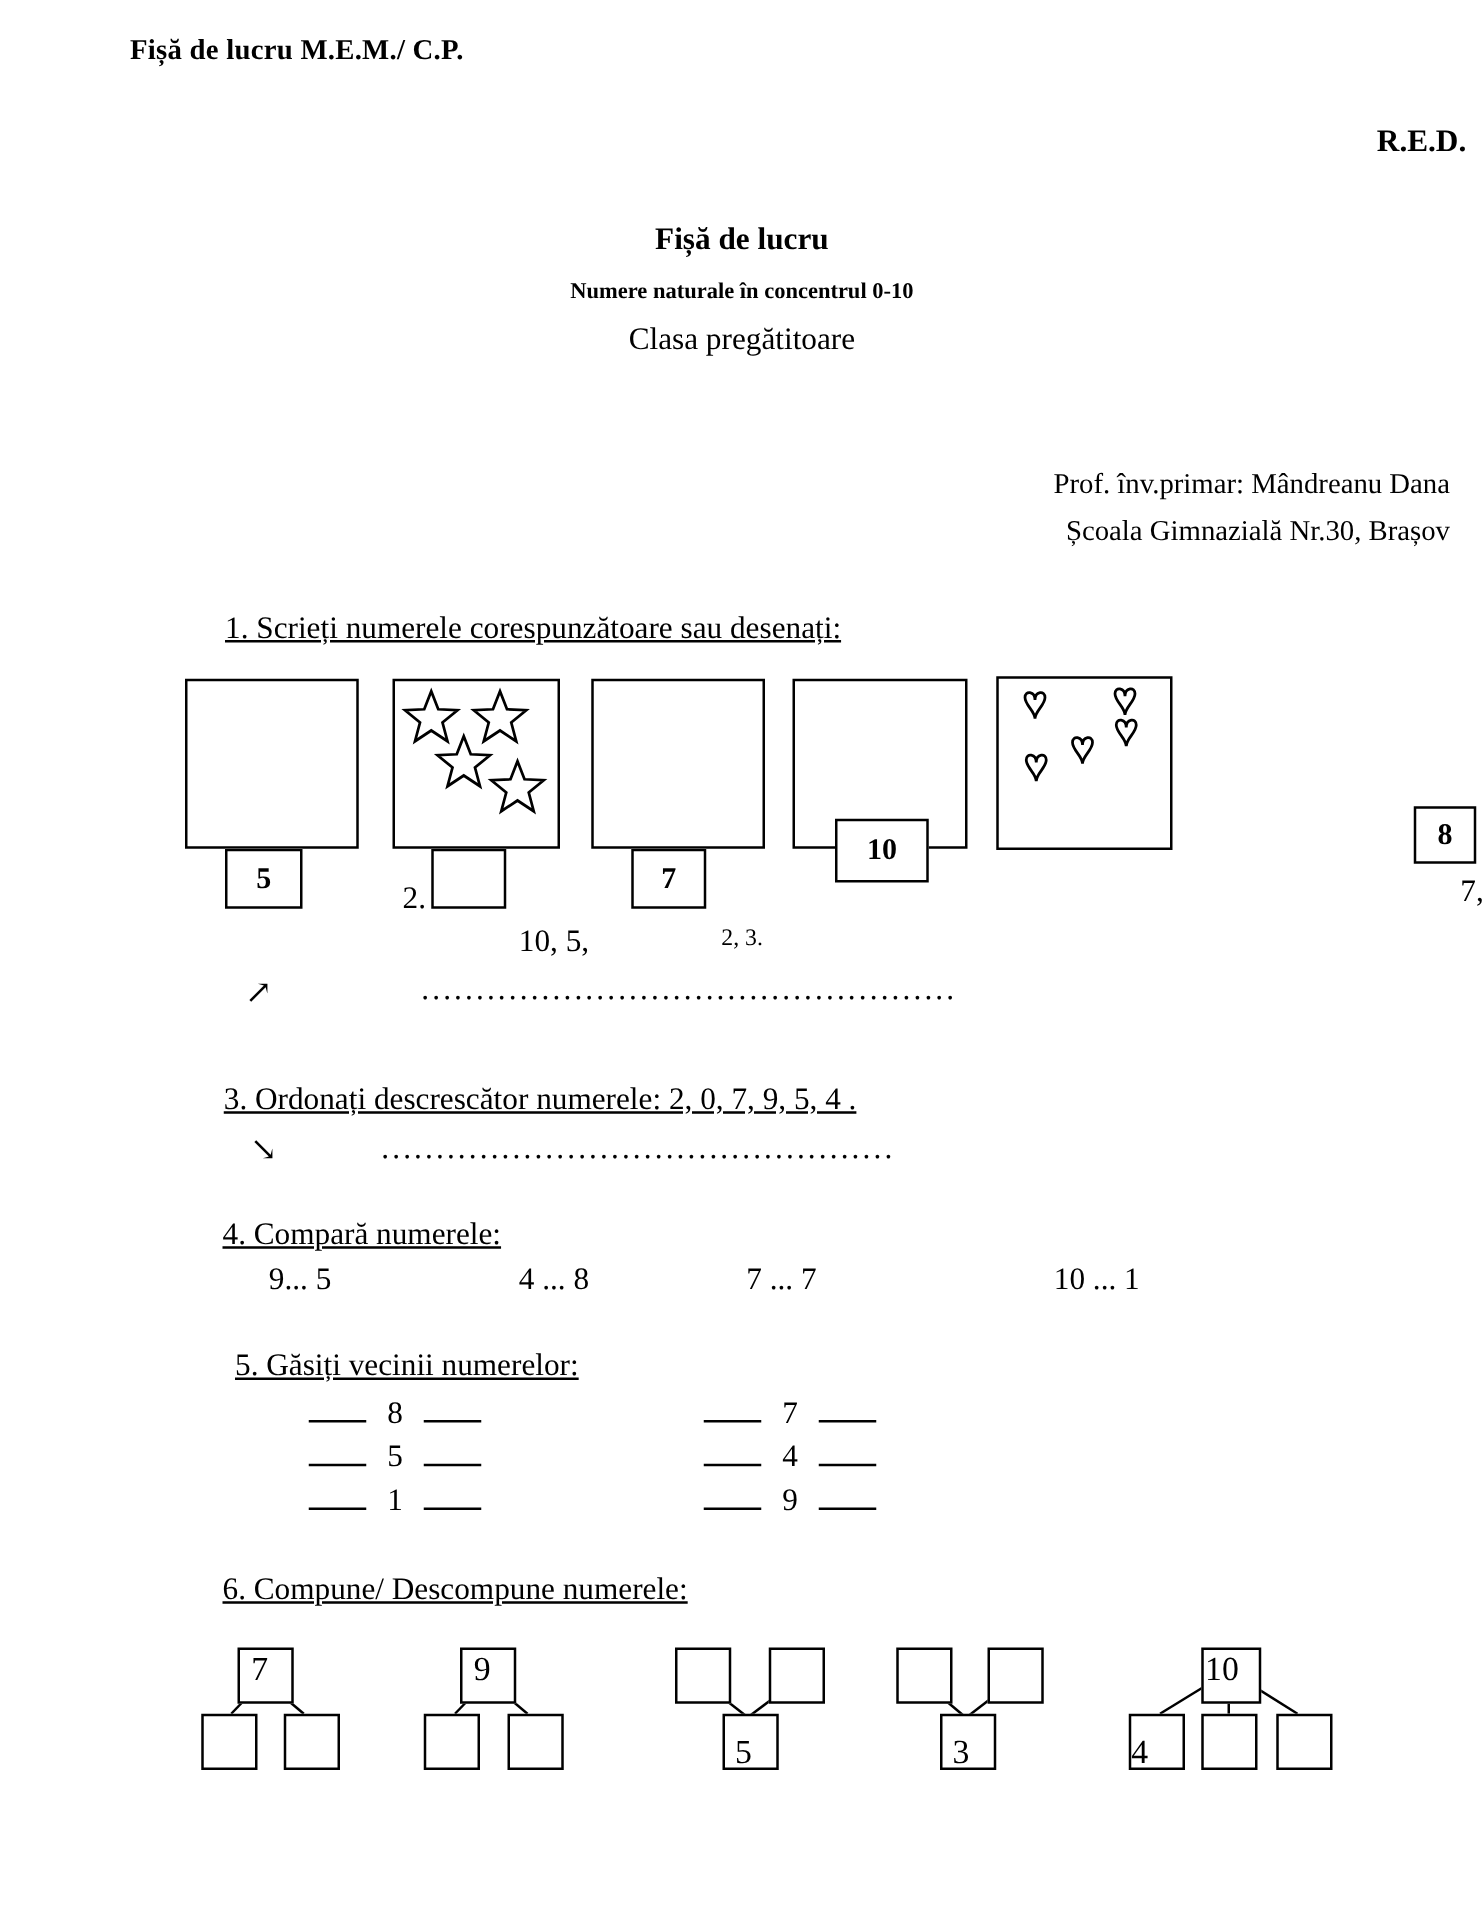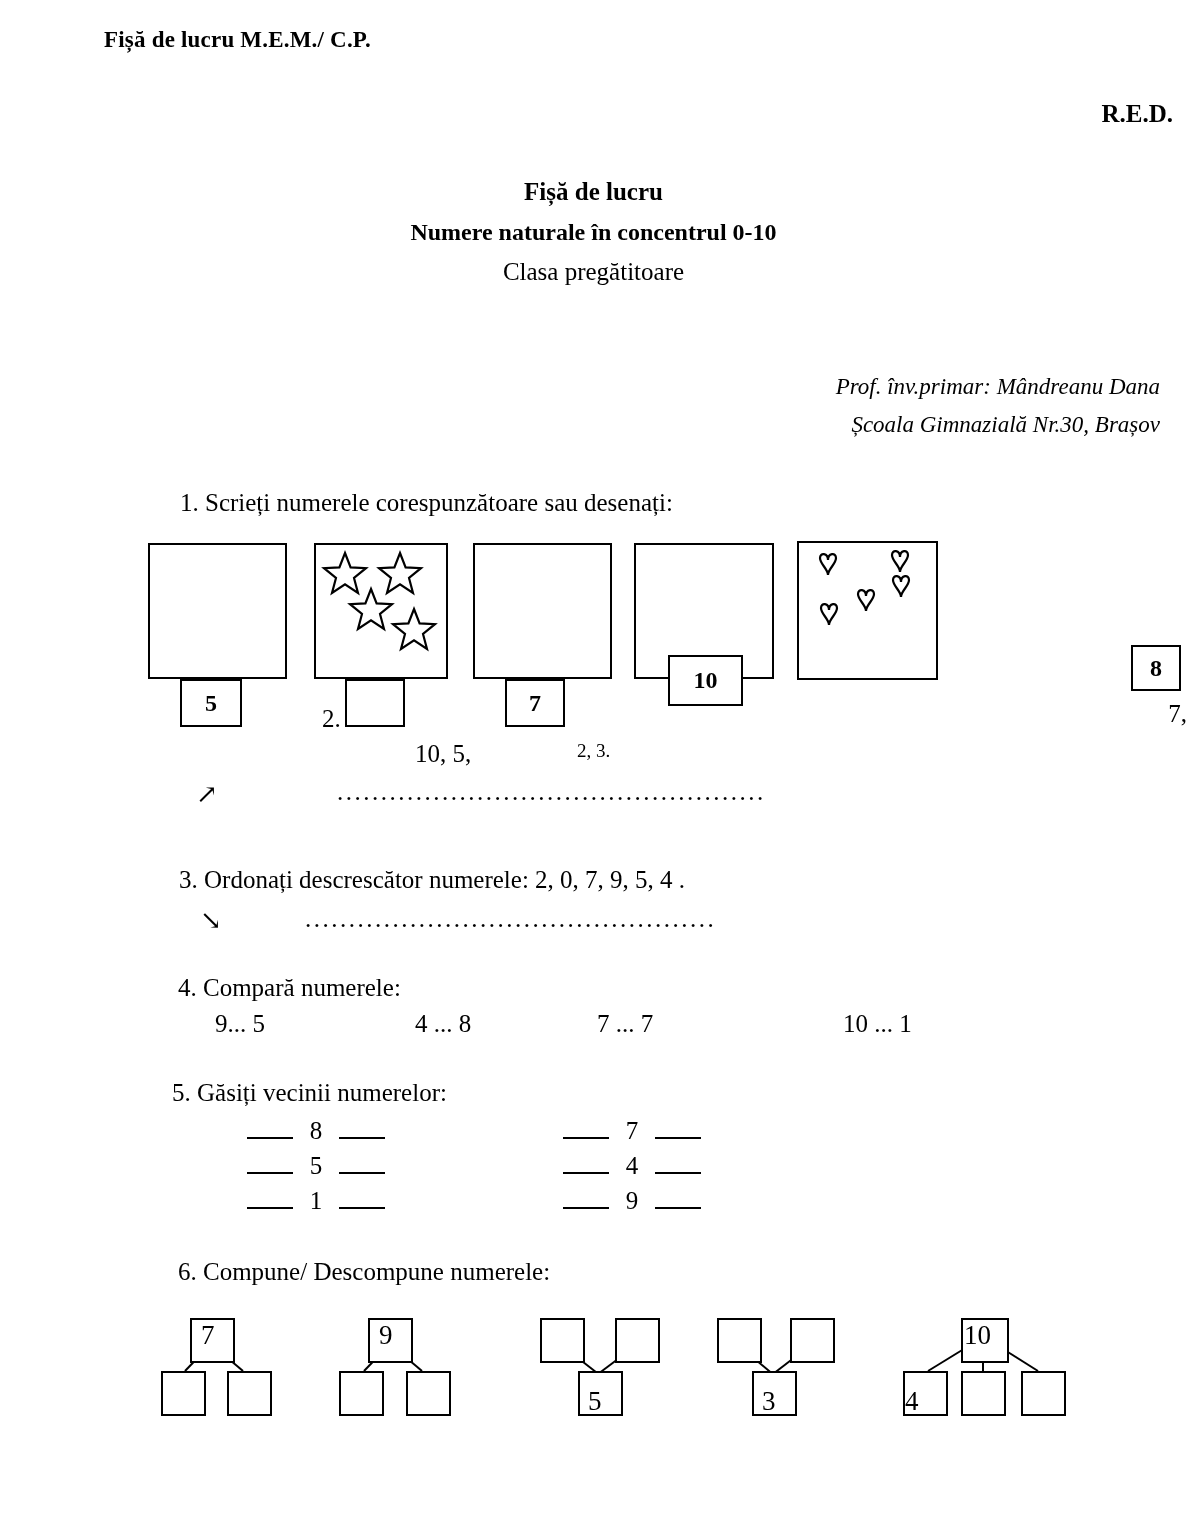--- a/index.html
+++ b/index.html
@@ -23,30 +23,30 @@
   }
   .hdr-right {
     left: 0; top: 100px; width: 1145px; text-align: right;
     font-weight: bold; font-size: 25px; margin-left: 28px;
   }
 
   .title-block {
     left: 0; top: 172px; width: 1187px; text-align: center;
   }
   .title-block .t1 { font-weight: bold; font-size: 25px; line-height: 40px;}
-  .title-block .t2 { font-weight: bold; font-size: 24px; line-height: 40px;}
+  .title-block .t2 { font-weight: bold; font-size: 18px; line-height: 40px;}
   .title-block .t3 { font-weight: normal; font-size: 25px; line-height: 40px;}
   .title-block .t4 { font-weight: bold; font-size: 25px; line-height: 40px; margin-top: 18px;}
 
   .author {
     left: 0; top: 368px; width: 1160px; text-align: right;
-    font-style: italic; font-size: 23px; line-height: 38px;
-  }
-
-  .q-text { font-size: 25px; }
+    font-size: 23px; line-height: 38px;
+  }
+
+  .q-text { font-size: 25px; text-decoration: underline; }
 
   .ex1-label { left: 180px; top: 489px; }
 
   
   .bigbox {
     border: 2px solid #000;
     background: #fff;
     position: absolute;
   }
   .smallbox {
@@ -69,21 +69,21 @@
   .dots1 { left: 337px; top: 778px; font-size: 25px; letter-spacing: 2.5px; }
   .arrow-up { left: 196px; top: 779px; font-size: 26px; }
 
   .ex3 { left: 179px; top: 866px; font-size: 25px; }
   .arrow-dn { left: 200px; top: 905px; font-size: 26px; }
   .dots2 { left: 305px; top: 905px; font-size: 25px; letter-spacing: 2.5px; }
 
   .ex4 { left: 178px; top: 974px; font-size: 25px; }
   .cmp { position:absolute; top: 1010px; font-size: 25px; }
 
-  .ex5 { left: 172px; top: 1079px; font-size: 25px; text-align: center; }
+  .ex5 { left: 188px; top: 1079px; font-size: 25px; text-align: center; }
   .vec-row { position: absolute; font-size: 25px; }
   .vblank {
     display:inline-block; width: 46px; border-bottom: 2px solid #000;
     height: 19px; vertical-align: baseline;
   }
   .vnum { display:inline-block; width: 46px; text-align:center; }
 
   .ex6 { left: 178px; top: 1258px; font-size: 25px; }
 
   .cdbox {

